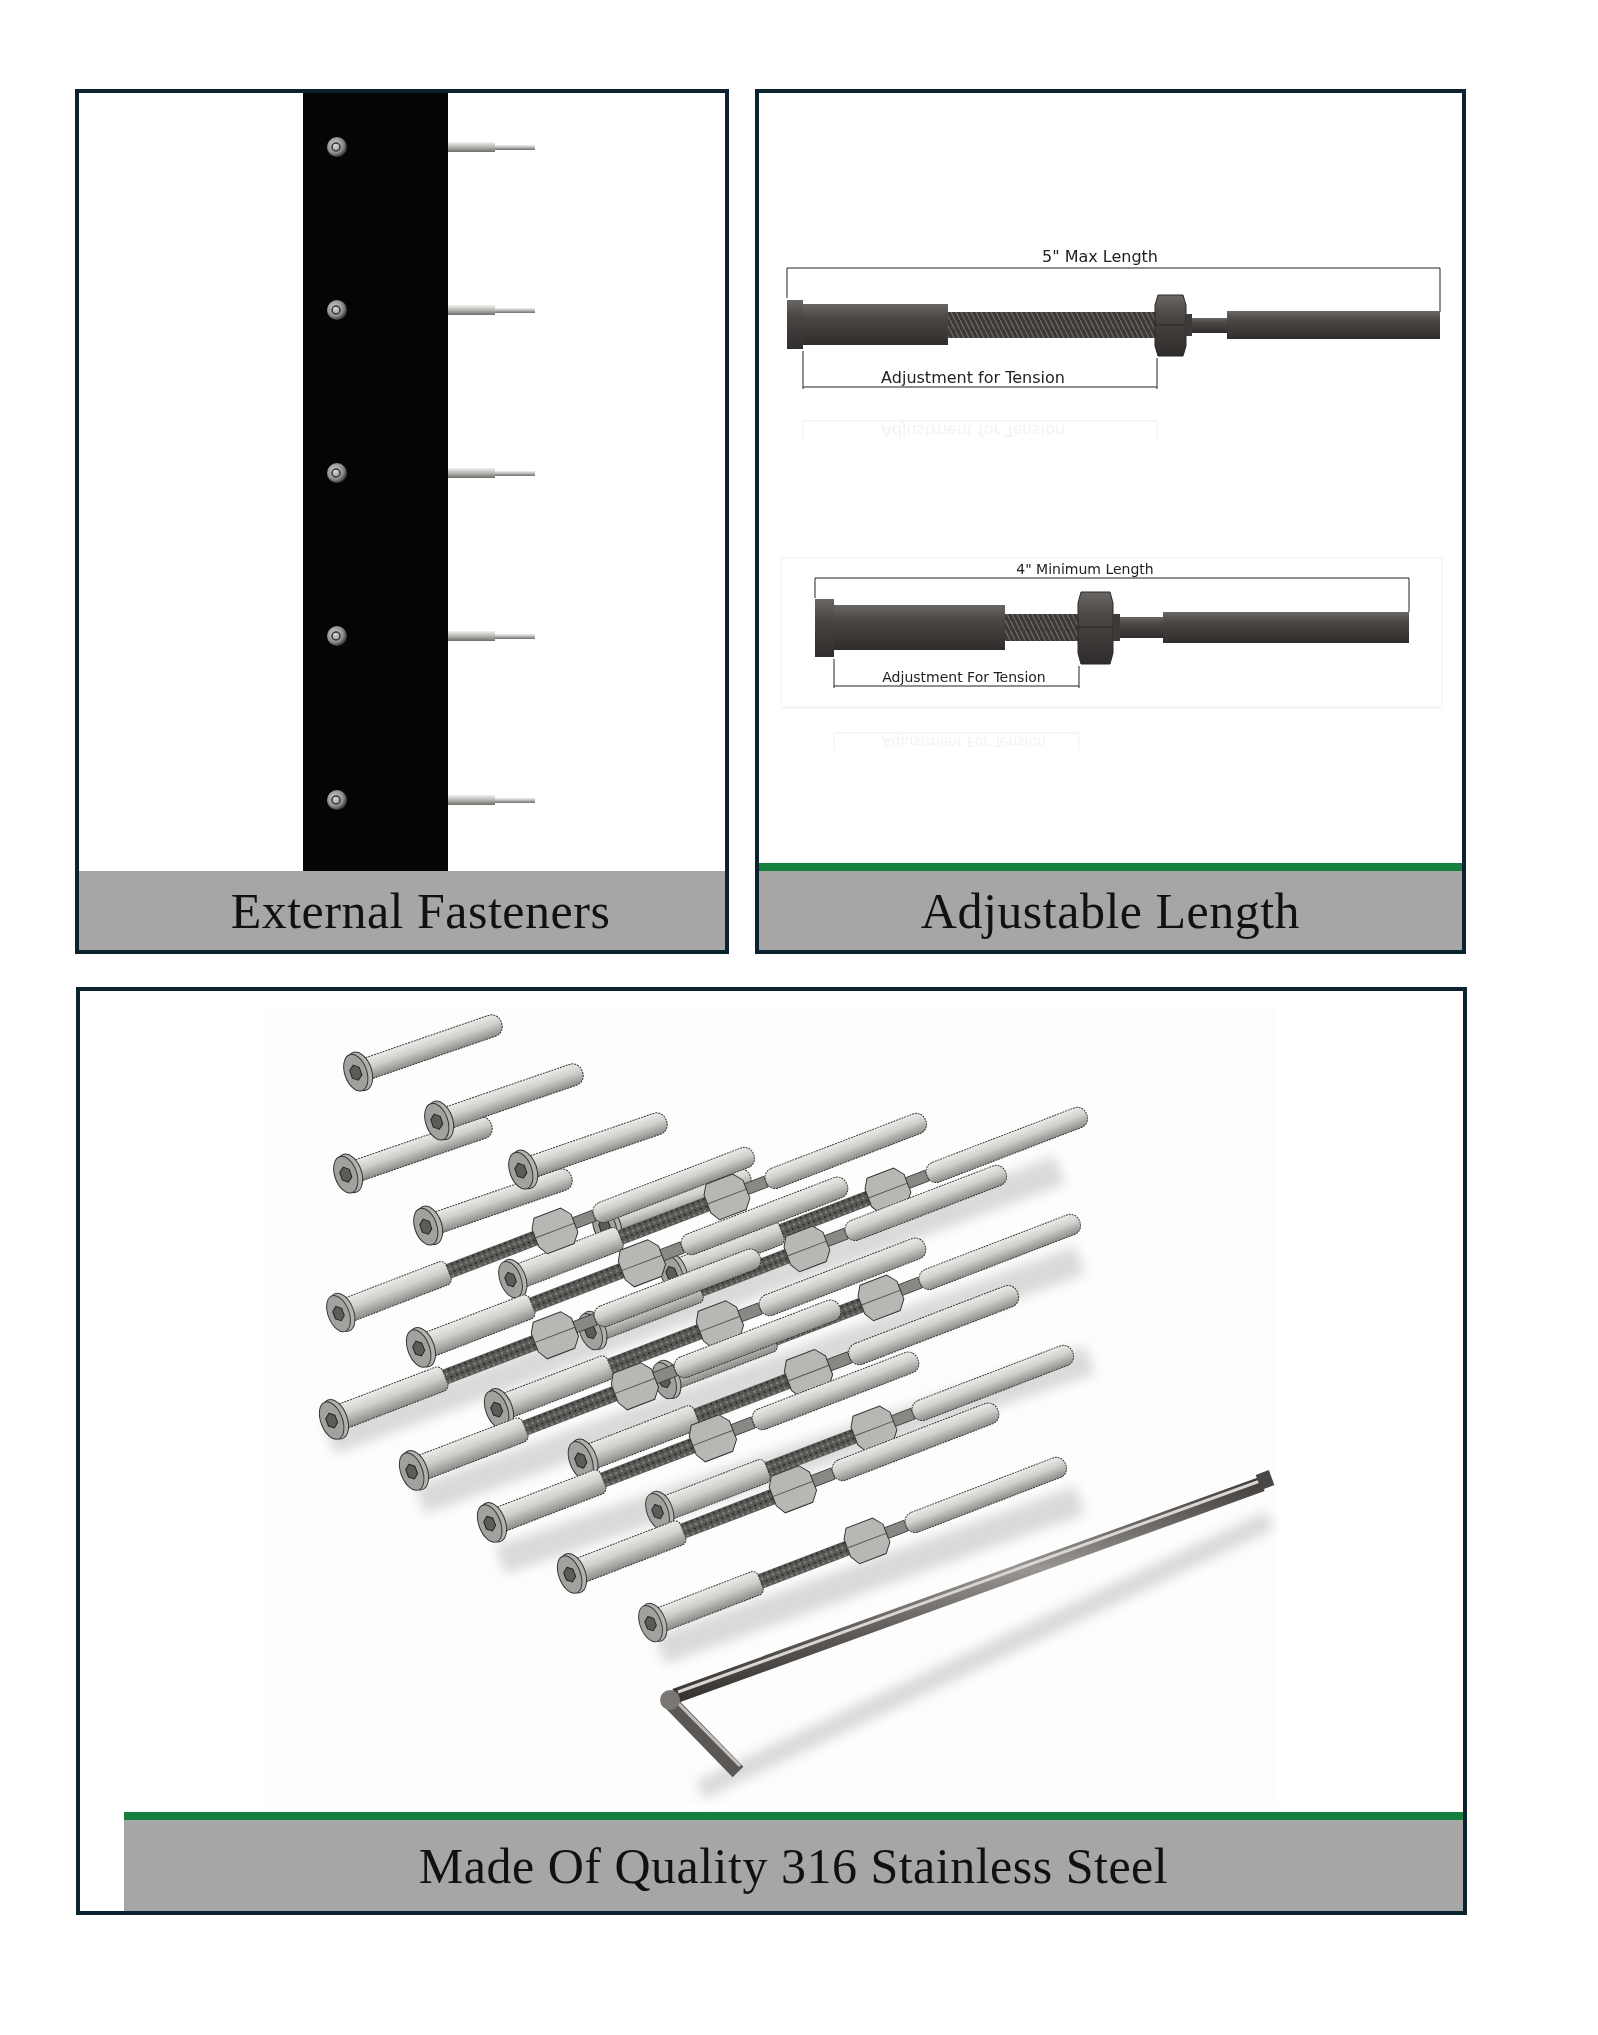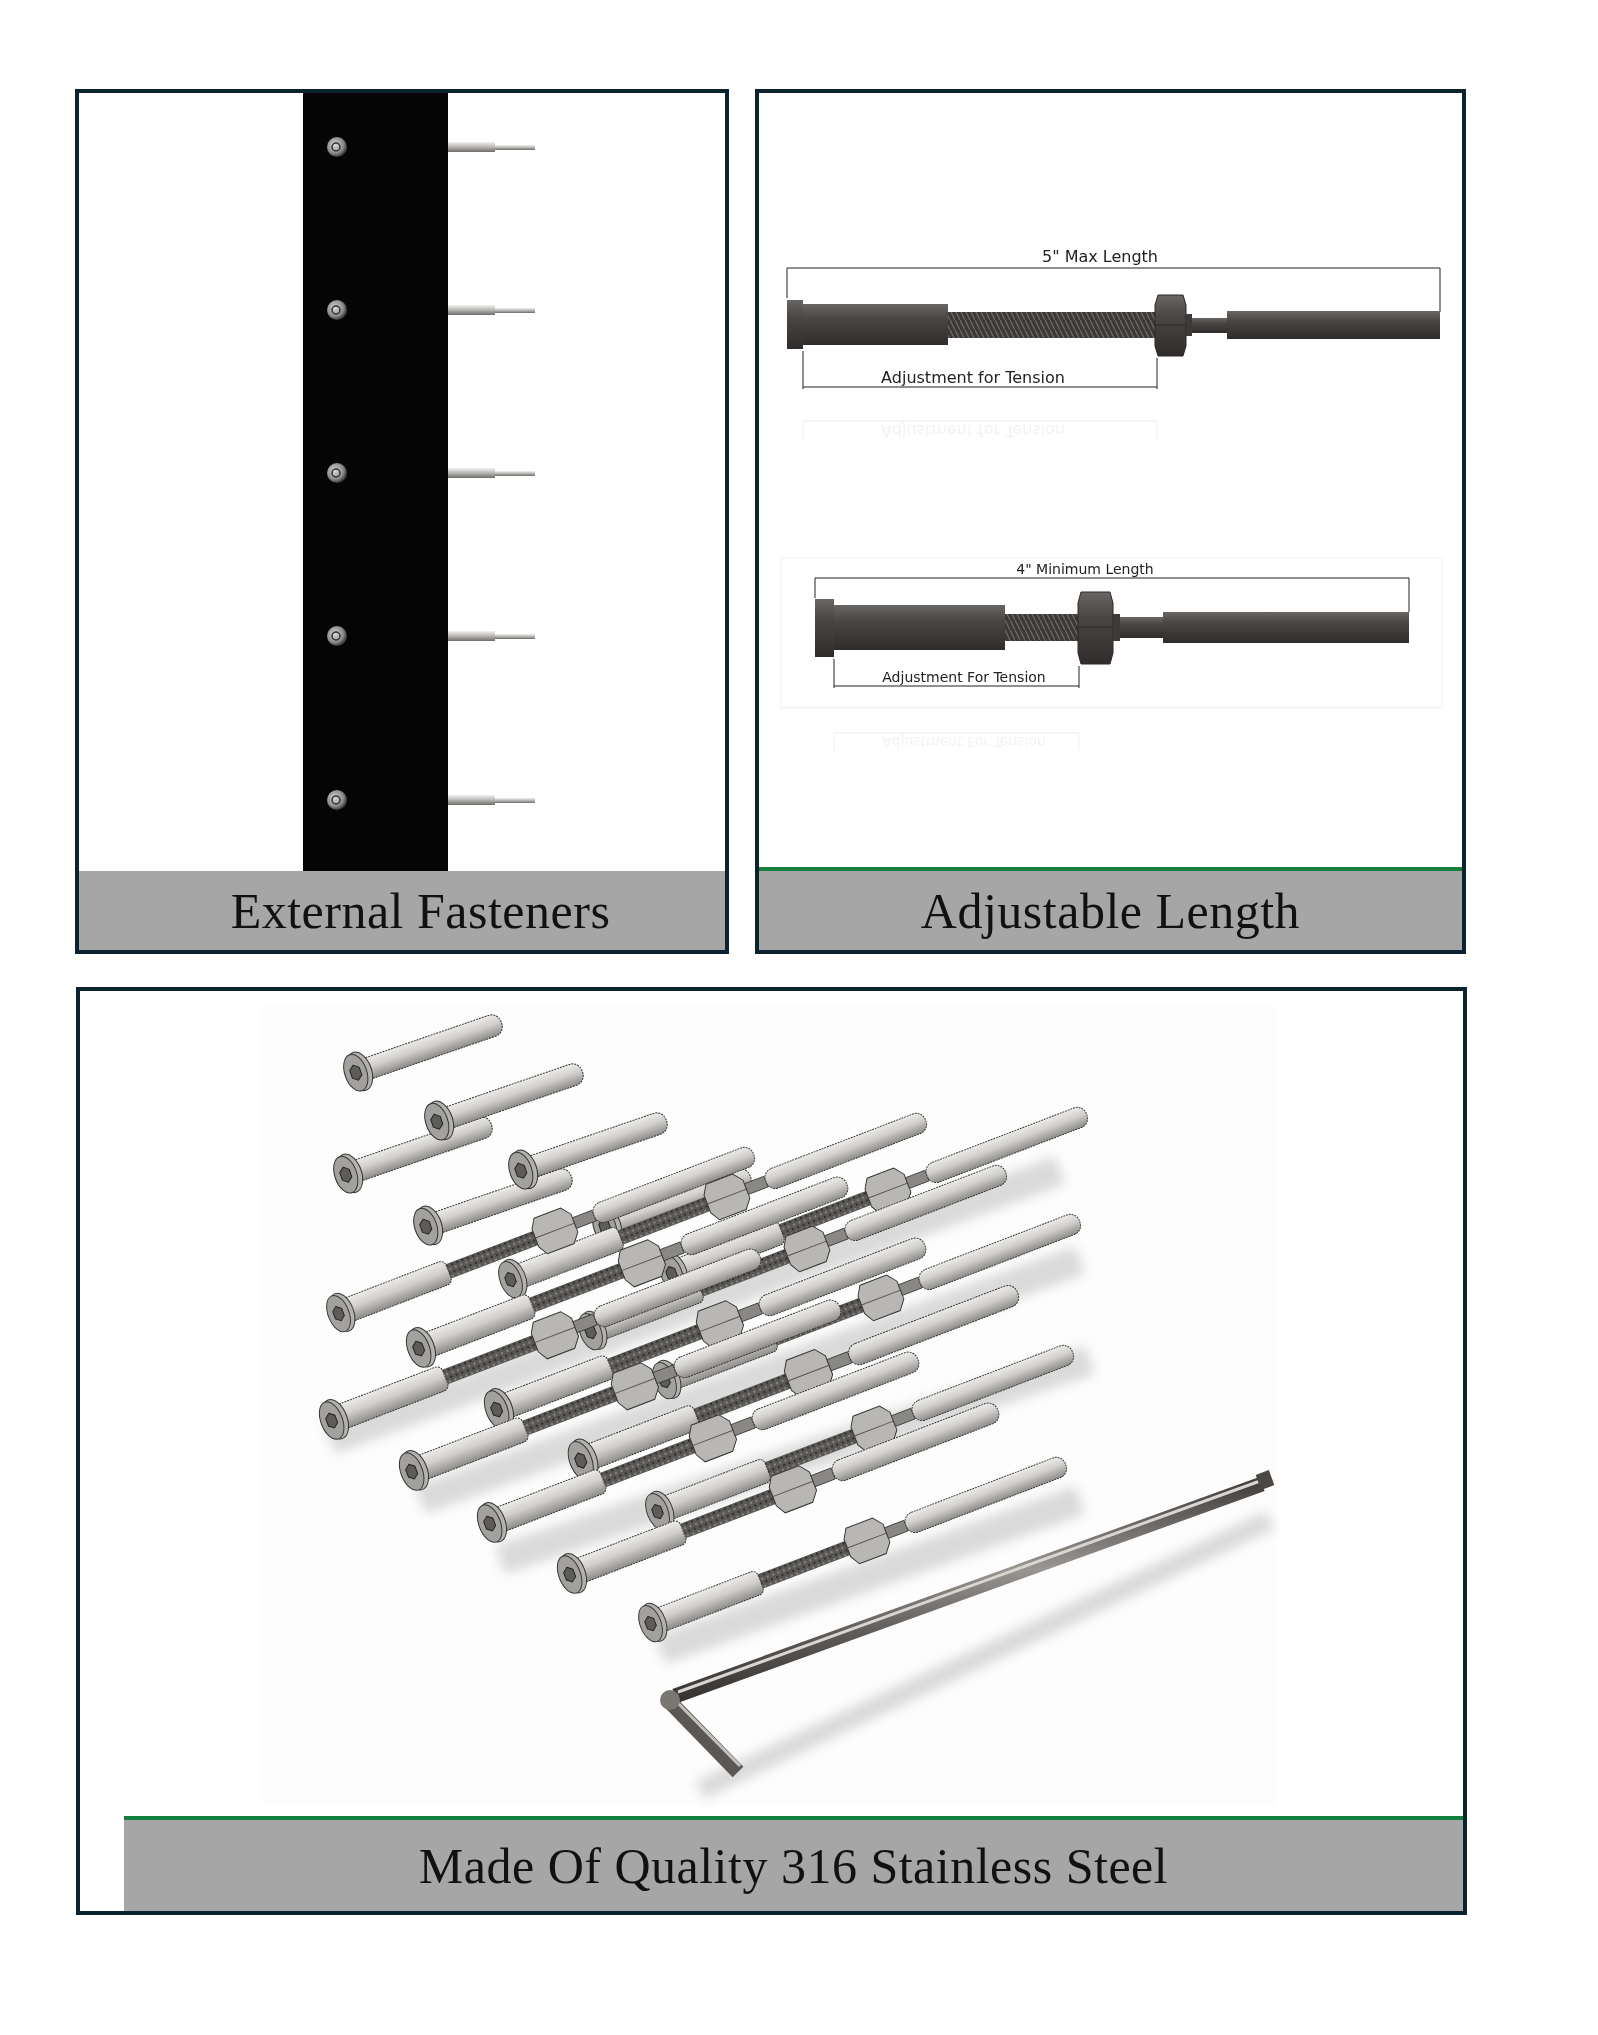--- a/index.html
+++ b/index.html
@@ -1,19 +1,19 @@
 <!DOCTYPE html>
 <html><head>
 <meta charset="utf-8">
 <style>
   html, body { margin:0; padding:0; background:#ffffff; }
   body { width:1598px; height:2035px; position:relative; overflow:hidden; font-family:"Liberation Serif", "DejaVu Serif", serif; }
   .panel { position:absolute; box-sizing:border-box; border:4px solid #0d222f; background:#fff; overflow:hidden; }
   .caption { position:absolute; left:0; right:0; bottom:0; background:#a6a6a6; color:#111; text-align:center; font-family:"Liberation Serif", serif; font-size:50px; display:flex; align-items:center; justify-content:center; letter-spacing:0.5px; }
-  .caption.topline { border-top:4px solid #15803d; }
+  .caption.topline { border-top:8px solid #15803d; }
   svg { position:absolute; left:0; top:0; }
   .dimtext { font-family:"DejaVu Sans", sans-serif; font-size:16px; fill:#222; }
   .dimtext-ghost { font-family:"DejaVu Sans", sans-serif; font-size:16px; fill:#e6e6e6; }
 </style>
 </head>
 <body>
 
 <div class="panel" style="left:75px; top:89px; width:654px; height:865px;">
   <svg width="646" height="857" viewBox="79 93 646 857">
     <defs>

